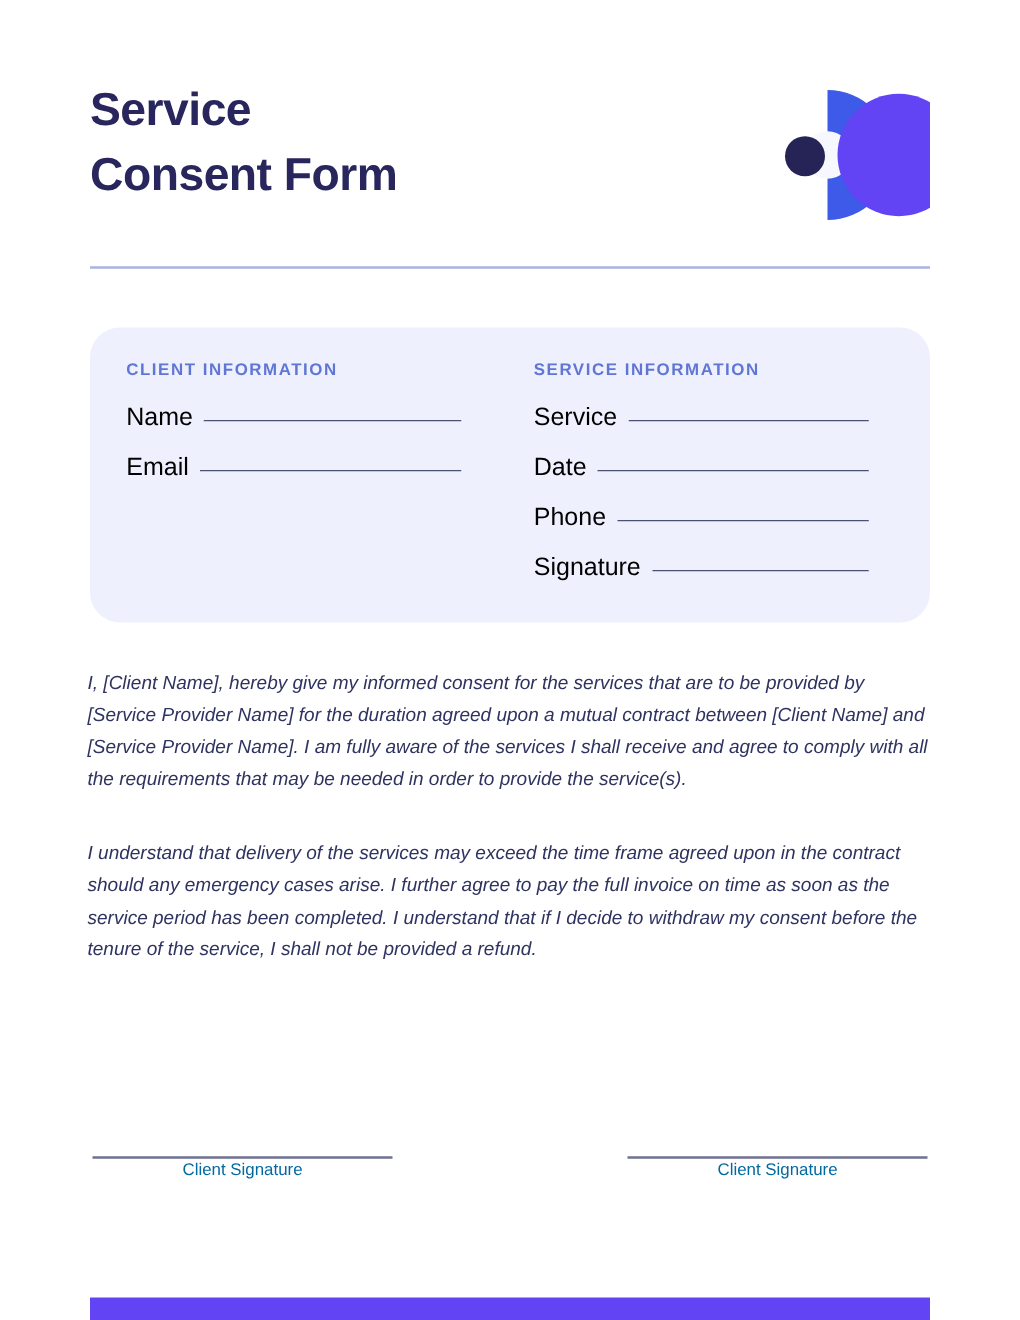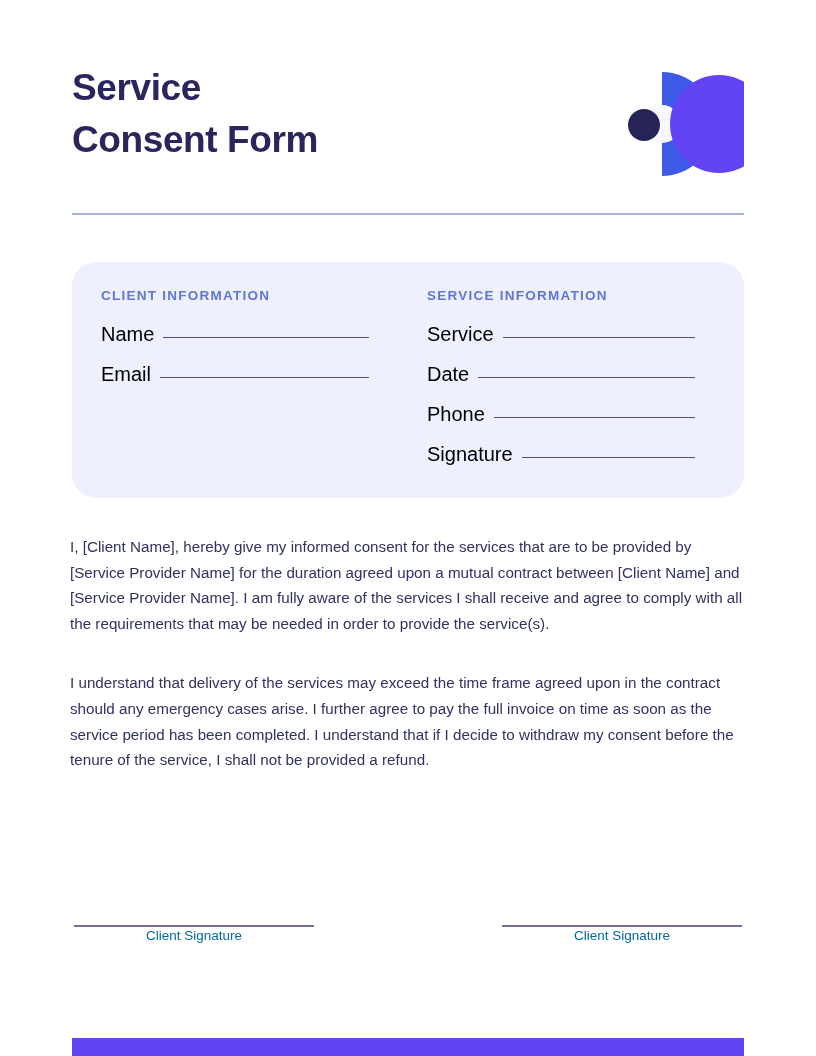--- a/index.html
+++ b/index.html
@@ -121,20 +121,21 @@
     left: 70px;
     top: 534px;
     width: 676px;
   }
   .body-text p {
     margin: 0 0 34px 0;
     font-size: 15.2px;
     line-height: 25.6px;
     color: #2f3360;
     letter-spacing: 0.01px;
+    font-style: italic;
   }
   .body-text p:last-child { margin-bottom: 0; margin-top: 28px; }
 
   
   .signatures {
     position: absolute;
     left: 72px;
     top: 925px;
     width: 672px;
     display: flex;

